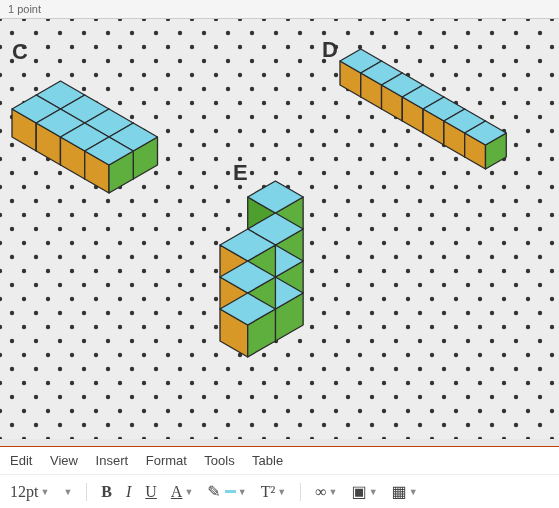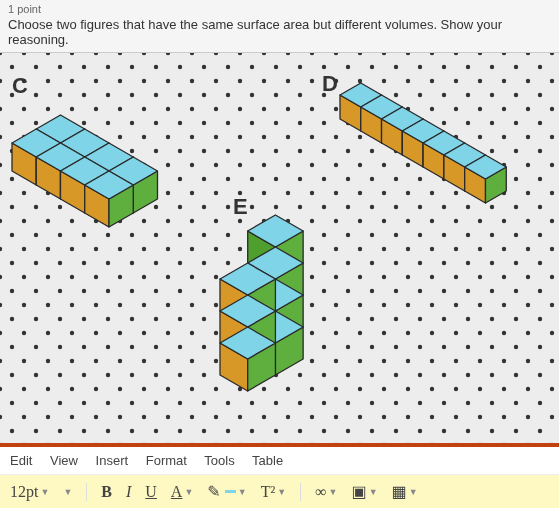--- a/index.html
+++ b/index.html
@@ -44,32 +44,32 @@
     }
     .figure {
       position: absolute;
     }
     .editor-menu {
       position: absolute;
       bottom: 34px;
       left: 0;
       right: 0;
       background: #fff;
-      border-top: 4px solid #c2410c;
+      border-top: 1px solid #c2410c;
       padding: 6px 10px;
       font-size: 13px;
       color: #444;
     }
     .editor-menu span { margin-right: 14px; }
     .editor-toolbar {
       position: absolute;
       bottom: 0;
       left: 0;
       right: 0;
-      background: #fef9c3;
+      background: #ffffff;
       border-top: 1px solid #eee;
       padding: 6px 10px;
       display: flex;
       align-items: center;
       gap: 14px;
       font-size: 13px;
       color: #444;
       height: 34px;
     }
     .tb-sep { width: 1px; height: 18px; background: #ddd; }
@@ -85,21 +85,20 @@
     .italic { font-style: italic; }
     .underline { text-decoration: underline; }
     .chev { font-size: 9px; color: #888; }
     .color-swatch { display: inline-block; width: 11px; height: 3px; margin-left: 2px; }
   </style>
 </head>
 <body>
 
 <div class="header">
   <div class="points">1 point</div>
-  <div class="question">Choose two figures that have the same surface area but different volumes. Show your reasoning.</div>
 </div>
 
 <div class="canvas-area">
   <svg class="dots" width="559" height="420" id="dot-grid">
       <circle cx="0" cy="0" r="2.2" fill="#333"></circle>
       <circle cx="24" cy="0" r="2.2" fill="#333"></circle>
       <circle cx="48" cy="0" r="2.2" fill="#333"></circle>
       <circle cx="72" cy="0" r="2.2" fill="#333"></circle>
       <circle cx="96" cy="0" r="2.2" fill="#333"></circle>
       <circle cx="120" cy="0" r="2.2" fill="#333"></circle>

